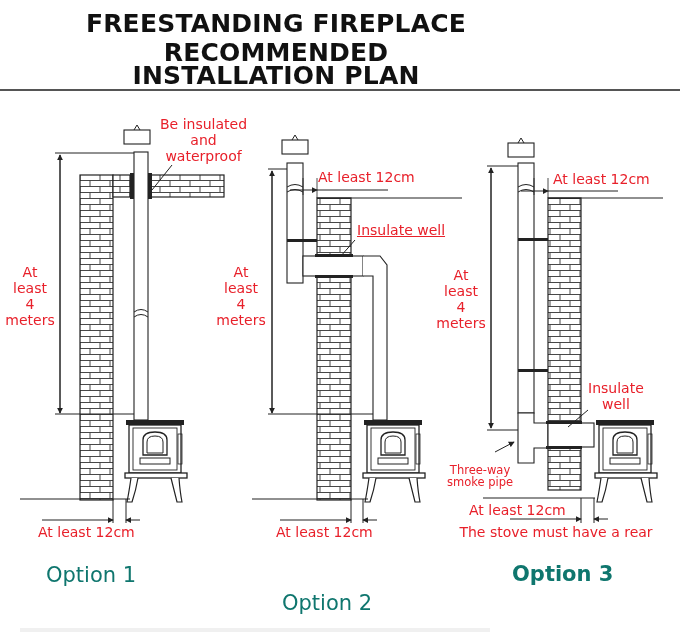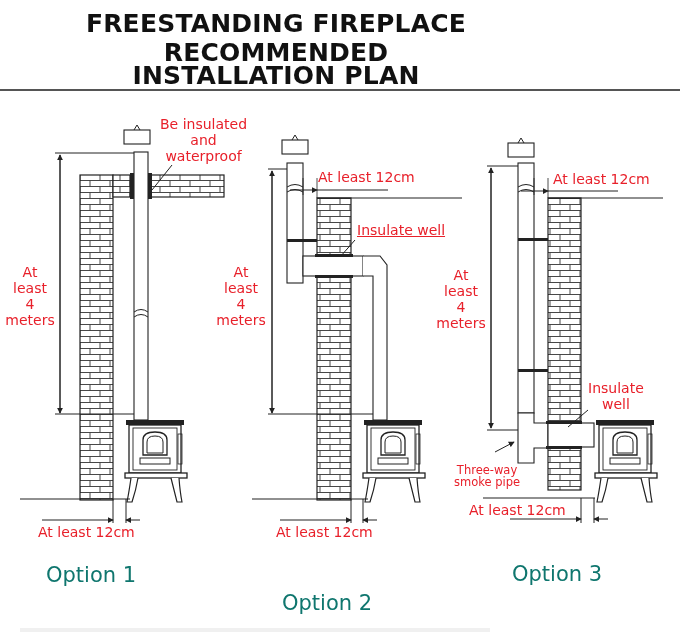--- a/index.html
+++ b/index.html
@@ -3,21 +3,21 @@
 <meta charset="utf-8">
 <style>
   html, body { margin: 0; padding: 0; background: #ffffff; }
   body { width: 680px; height: 632px; position: relative; overflow: hidden; font-family: "Liberation Sans", "DejaVu Sans", sans-serif; }
   .title { position: absolute; left: 0; width: 552px; text-align: center; font-family: "DejaVu Sans", sans-serif; font-weight: bold; font-size: 25px; color: #111; letter-spacing: 0.2px; }
   .title.l1 { top: 9px; }
   .title.l2 { top: 49px; margin-top: 12px; }
   .rule { position: absolute; left: 0; top: 89px; width: 680px; height: 2px; background: #555; }
   svg.diagram { position: absolute; left: 0; top: 0; }
   .lbl { position: absolute; color: #e8202a; font-family: "DejaVu Sans", sans-serif; font-size: 14px; line-height: 16px; text-align: center; white-space: nowrap; }
-  .lbl.small { font-size: 11.5px; line-height: 12px; margin-left: 7px; }
+  .lbl.small { font-size: 11.5px; line-height: 12px; }
   .opt { position: absolute; font-family: "DejaVu Sans", sans-serif; font-size: 21px; color: #0f766e; }
   .bottom-bar { position: absolute; left: 20px; top: 628px; width: 470px; height: 4px; background: #f0f0f0; }
 </style>
 </head>
 <body>
 
 <div class="title l1">FREESTANDING FIREPLACE RECOMMENDED</div>
 <div class="title l2">INSTALLATION PLAN</div>
 <div class="rule"></div>
 
@@ -186,16 +186,17 @@
 <div class="lbl" style="left:588px; top:380px;">
   <div>Insulate</div>
   <div>well</div>
 </div>
 <div class="lbl small" style="left:447px; top:464px;">
   <div>Three-way</div>
   <div>smoke pipe</div>
 </div>
 <div class="lbl" style="left:469px; top:502px;">At least 12cm</div>
 <div class="lbl" style="left:449px; top:524px; width:214px;">
-</div>
-<div class="opt" style="left:512px; top:562px;">Option 3</div>
+  <div>The stove must have a rear</div>
+</div>
+<div class="opt" style="left:512px; top:562px;font-weight:bold;">Option 3</div>
 
 <div class="bottom-bar"></div>
 
 </body></html>

